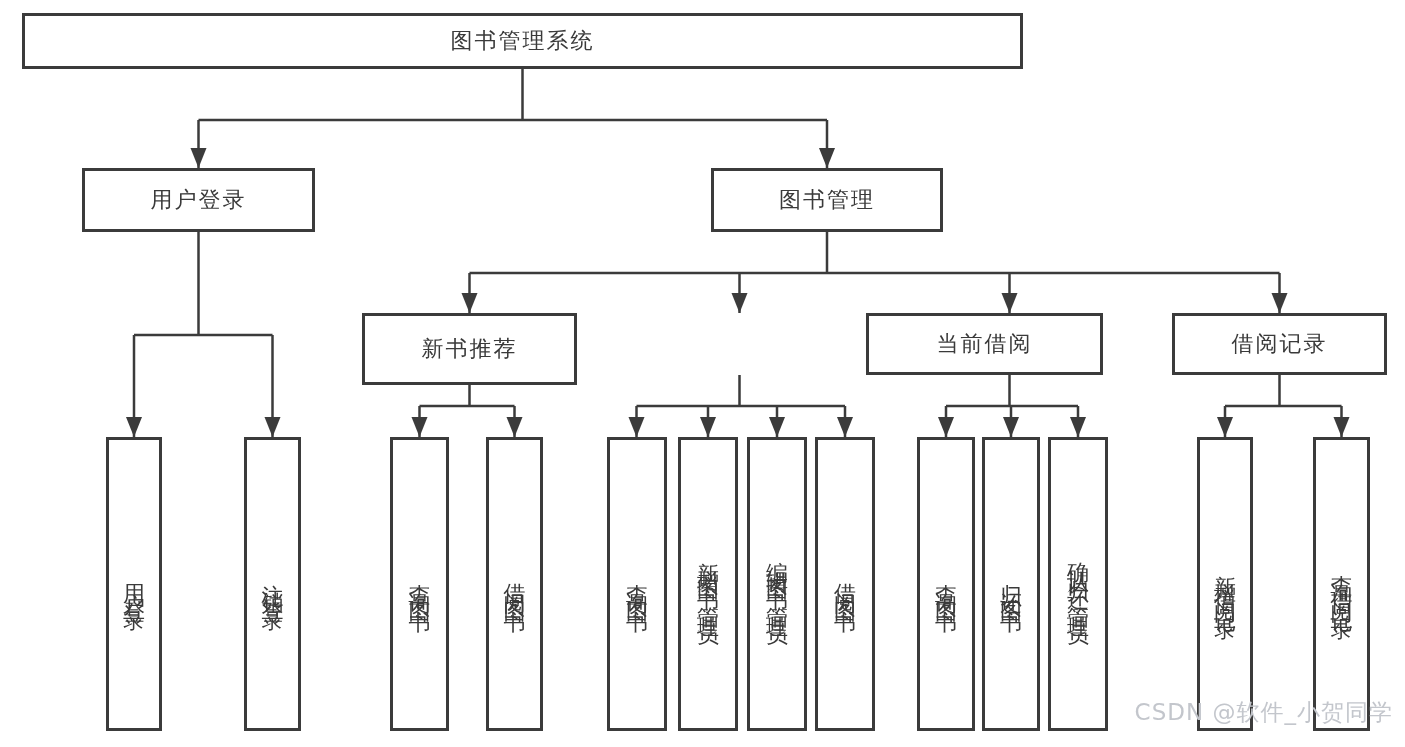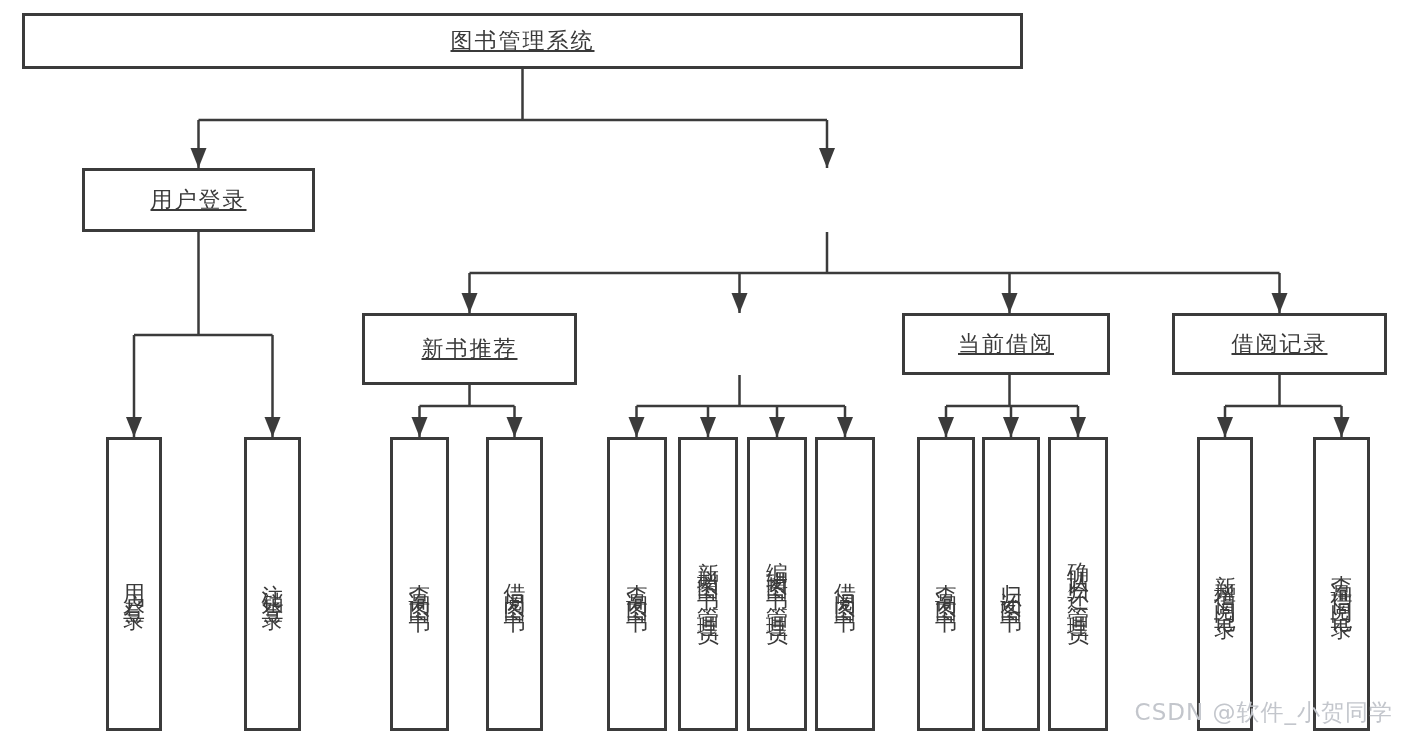--- a/index.html
+++ b/index.html
@@ -19,21 +19,20 @@
     border: 3px solid #3b3b3b;
     display: flex;
     align-items: center;
     justify-content: center;
   }
   .hnode span {
     font-size: 22px;
     color: #3a3a3a;
     letter-spacing: 2px;
     white-space: nowrap;
-    text-decoration: underline;
   }
   .vnode span {
     writing-mode: vertical-rl;
     text-orientation: mixed;
     font-size: 22px;
     line-height: 1;
     letter-spacing: 9px;
     color: #3a3a3a;
     white-space: nowrap;
   }
@@ -95,25 +94,28 @@
     </g>
   </svg>
 
   <div class="hnode" style="left:22px;top:13px;width:1001px;height:56px">
     <span>图书管理系统</span>
   </div>
 
   <div class="hnode" style="left:82px;top:168px;width:233px;height:64px">
     <span>用户登录</span>
   </div>
+  <div class="hnode" style="left:711px;top:168px;width:232px;height:64px">
+    <span>图书管理</span>
+  </div>
 
   <div class="hnode" style="left:362px;top:313px;width:215px;height:72px">
     <span>新书推荐</span>
   </div>
-  <div class="hnode" style="left:902px;top:313px;width:208px;height:62px">
+  <div class="hnode" style="left:866px;top:313px;width:237px;height:62px">
     <span>当前借阅</span>
   </div>
   <div class="hnode" style="left:1172px;top:313px;width:215px;height:62px">
     <span>借阅记录</span>
   </div>
 
   <div class="vnode" style="left:106px;top:437px;width:56px;height:294px">
     <span>用户登录</span>
   </div>
   <div class="vnode" style="left:244px;top:437px;width:57px;height:294px">

